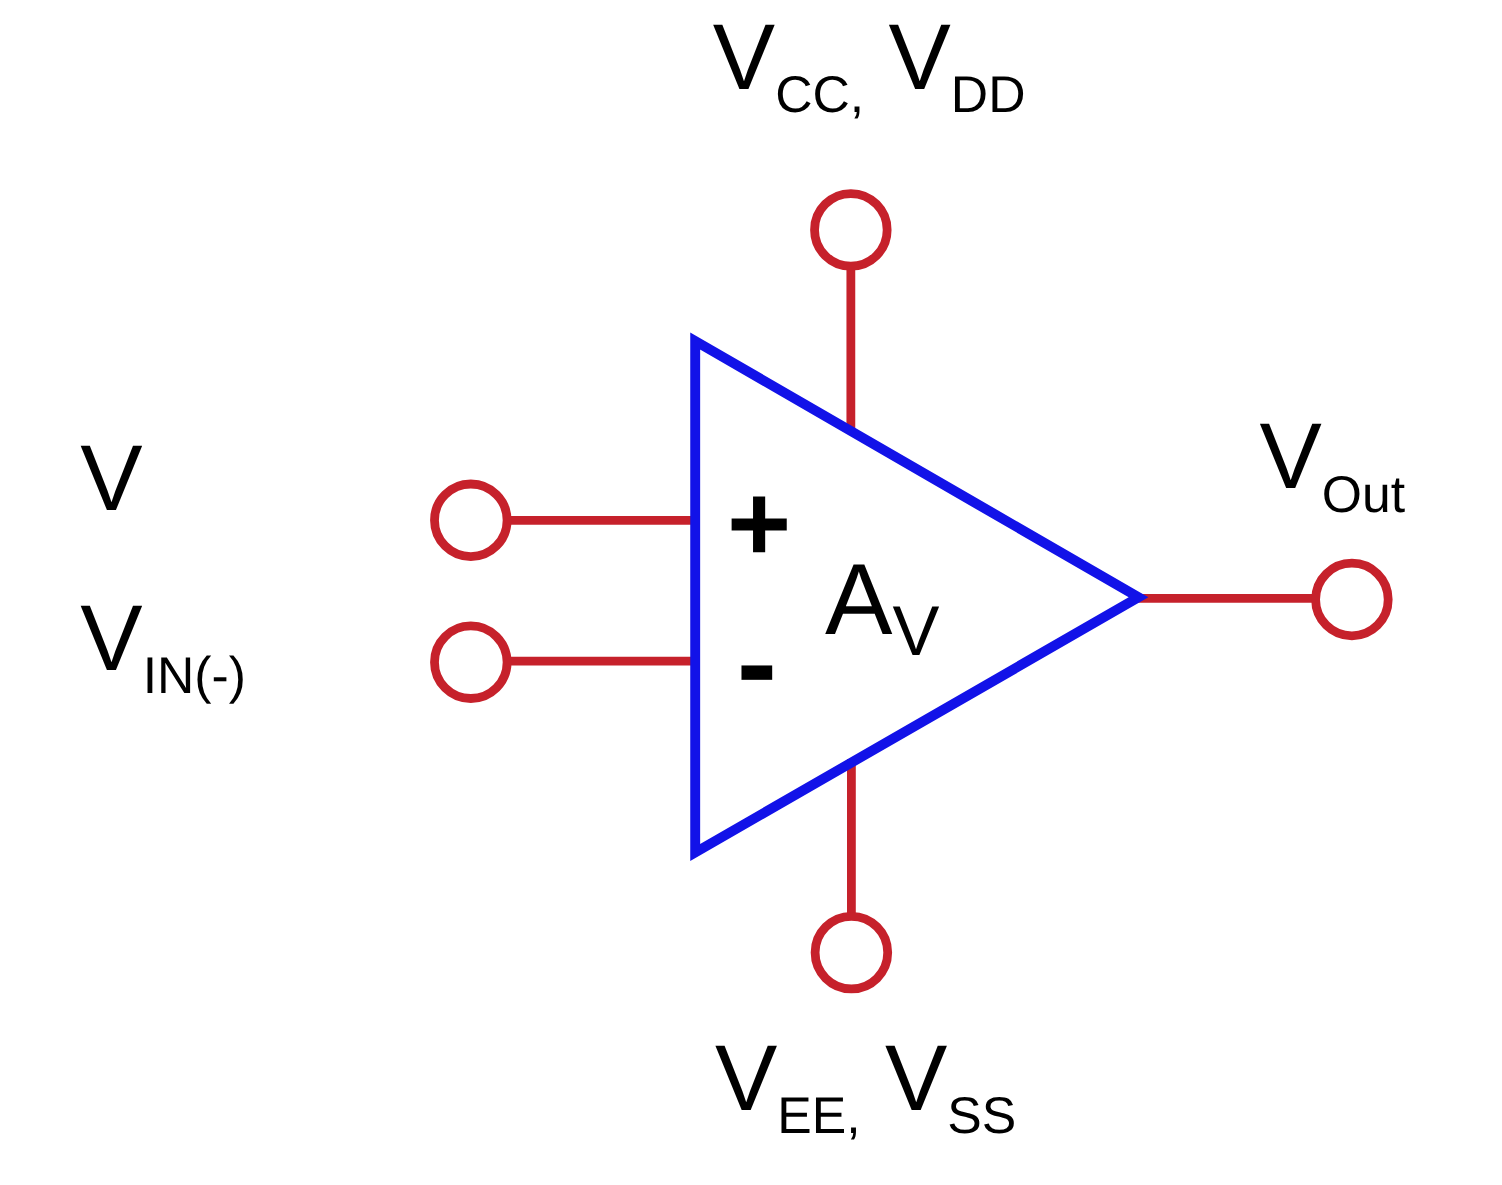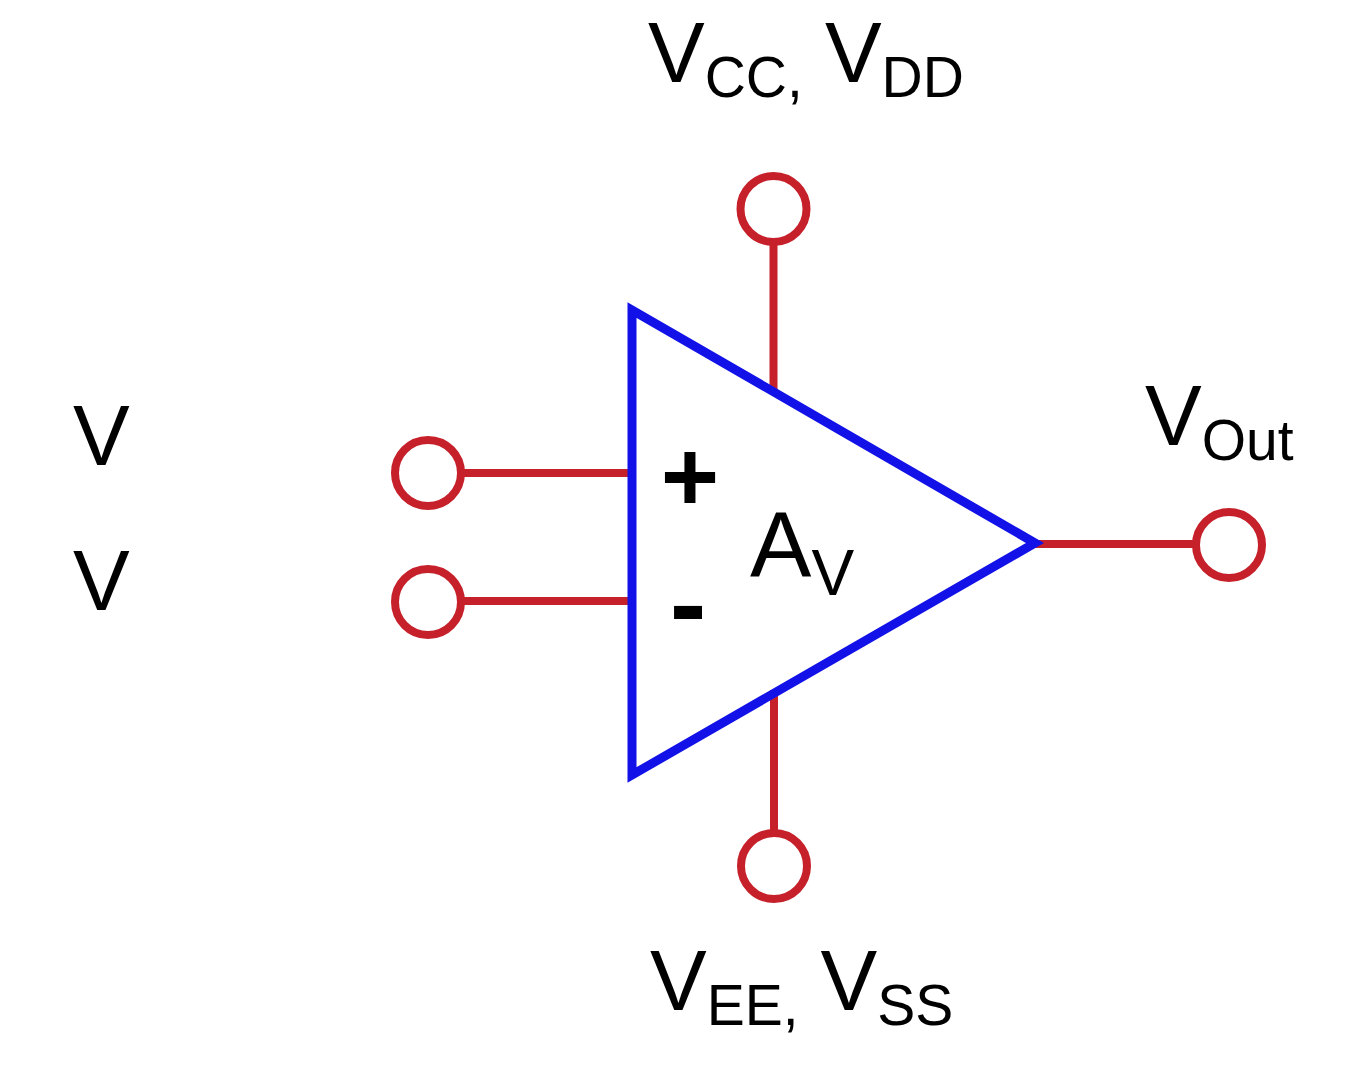--- a/index.html
+++ b/index.html
@@ -40,21 +40,21 @@
   }
   .lbl{
     position:absolute;
     display:flex;
     align-items:flex-start;
     color:var(--label-black);
     line-height:1;
     white-space:pre;
   }
   .lbl .main{font-size:85px;}
-  .lbl .sub{font-size:57px;margin-top:39px;}
+  .lbl .sub{font-size:47px;margin-top:52px;}
   .lbl .gap{margin-left:22px;}
   .lbl.gain .main{font-size:92px;}
   .lbl.gain .sub{font-size:64px;margin-top:42px;}
   .op-sign{
     position:absolute;
     width:80px;height:80px;
     display:flex;align-items:center;justify-content:center;
     color:var(--label-black);
     font-weight:bold;
     line-height:1;
@@ -87,21 +87,21 @@
 
   <div class="lbl" style="left:650px;top:938px">
     <span class="main">V</span><span class="sub">EE,</span><span class="main gap">V</span><span class="sub">SS</span>
   </div>
 
   <div class="lbl" style="left:73px;top:393px">
     <span class="main">V</span>
   </div>
 
   <div class="lbl" style="left:73px;top:538px">
-    <span class="main">V</span>
+    <span class="main">V</span><span class="sub">IN(-)</span>
   </div>
 
   <div class="lbl" style="left:1145px;top:373px">
     <span class="main">V</span><span class="sub">Out</span>
   </div>
 
   <div class="lbl gain" style="left:750px;top:499px">
     <span class="main">A</span><span class="sub">V</span>
   </div>
 

